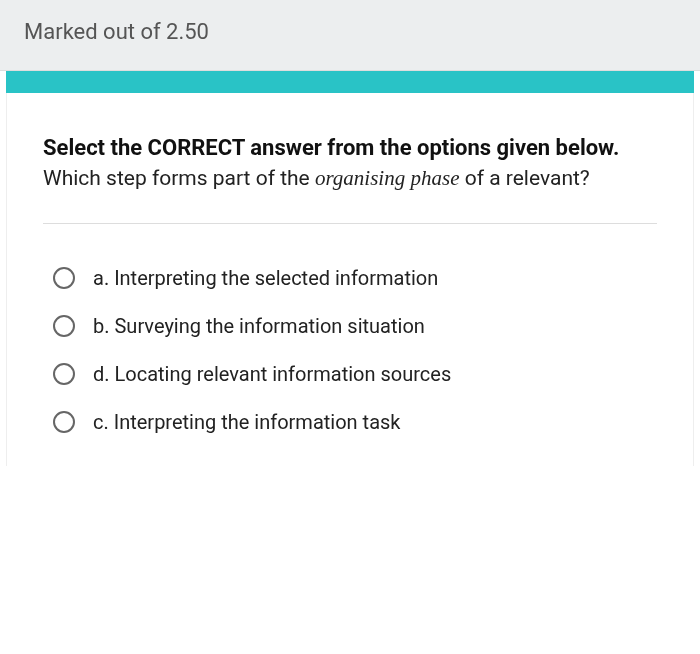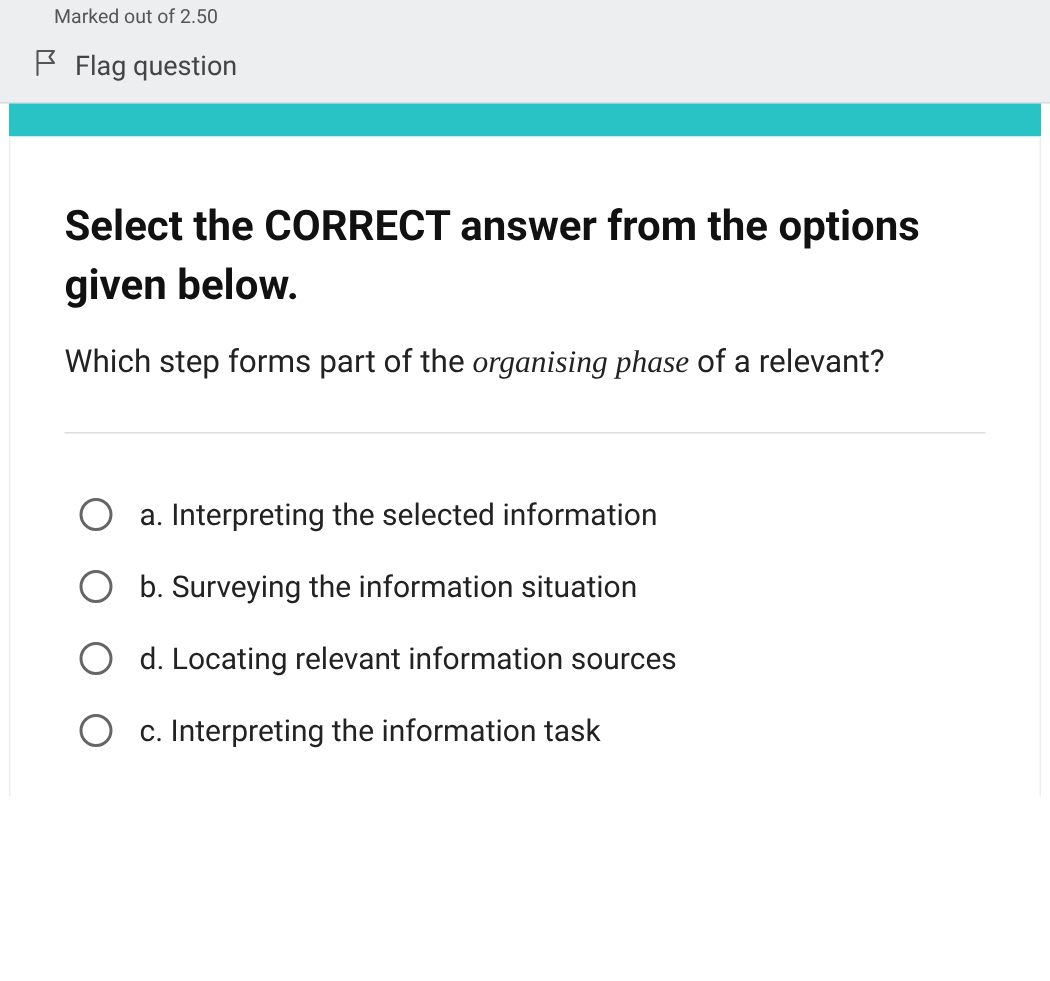--- a/index.html
+++ b/index.html
@@ -13,25 +13,24 @@
       width: 700px;
       height: 654px;
       overflow: hidden;
     }
     .meta-bar {
       background: #eceeef;
       padding: 0 24px 12px 24px;
       border-bottom: 1px solid #ddd;
     }
     .marked-out {
-      font-size: 13px;
+      font-size: 22px;
       color: #555;
-      padding-top: 4px;
+      padding-top: 19px;
       padding-bottom: 14px;
-      margin-left: 12px;
     }
     .flag-row {
       display: flex;
       align-items: center;
       gap: 10px;
       color: #444;
       font-size: 18px;
       cursor: pointer;
     }
     .flag-icon {
@@ -43,25 +42,24 @@
       margin: 0 6px;
     }
     .question-card {
       background: #fff;
       margin: 0 6px;
       padding: 40px 36px 20px 36px;
       border-left: 1px solid #eee;
       border-right: 1px solid #eee;
     }
     .prompt-title {
-      font-size: 28px;
+      font-size: 22px;
       font-weight: 700;
       color: #111;
       line-height: 1.4;
-      margin-bottom: 18px;
     }
     .prompt-body {
       font-size: 21px;
       color: #222;
       line-height: 1.4;
       margin-bottom: 30px;
     }
     .prompt-body em {
       font-style: italic;
       font-family: Liberation Serif, serif;
@@ -89,28 +87,20 @@
     }
     .option-text {
       cursor: default;
     }
   </style>
 </head>
 <body>
 
 <div class="meta-bar">
   <div class="marked-out">Marked out of 2.50</div>
-  <div class="flag-row">
-    <span class="flag-icon">
-      <svg width="16" height="18" viewBox="0 0 16 18">
-        <path d="M1 1 L1 17 M1 1 L12 1 L9 5 L12 9 L1 9" fill="none" stroke="#555" stroke-width="1.4" stroke-linejoin="round" stroke-linecap="round"></path>
-      </svg>
-    </span>
-    <span>Flag question</span>
-  </div>
 </div>
 
 <div class="teal-bar"></div>
 
 <div class="question-card">
   <div class="prompt-title">Select the CORRECT answer from the options given below.</div>
   <div class="prompt-body">
     <span>Which step forms part of the </span><em>organising phase</em><span> of a relevant?</span>
   </div>
   <hr class="divider">

